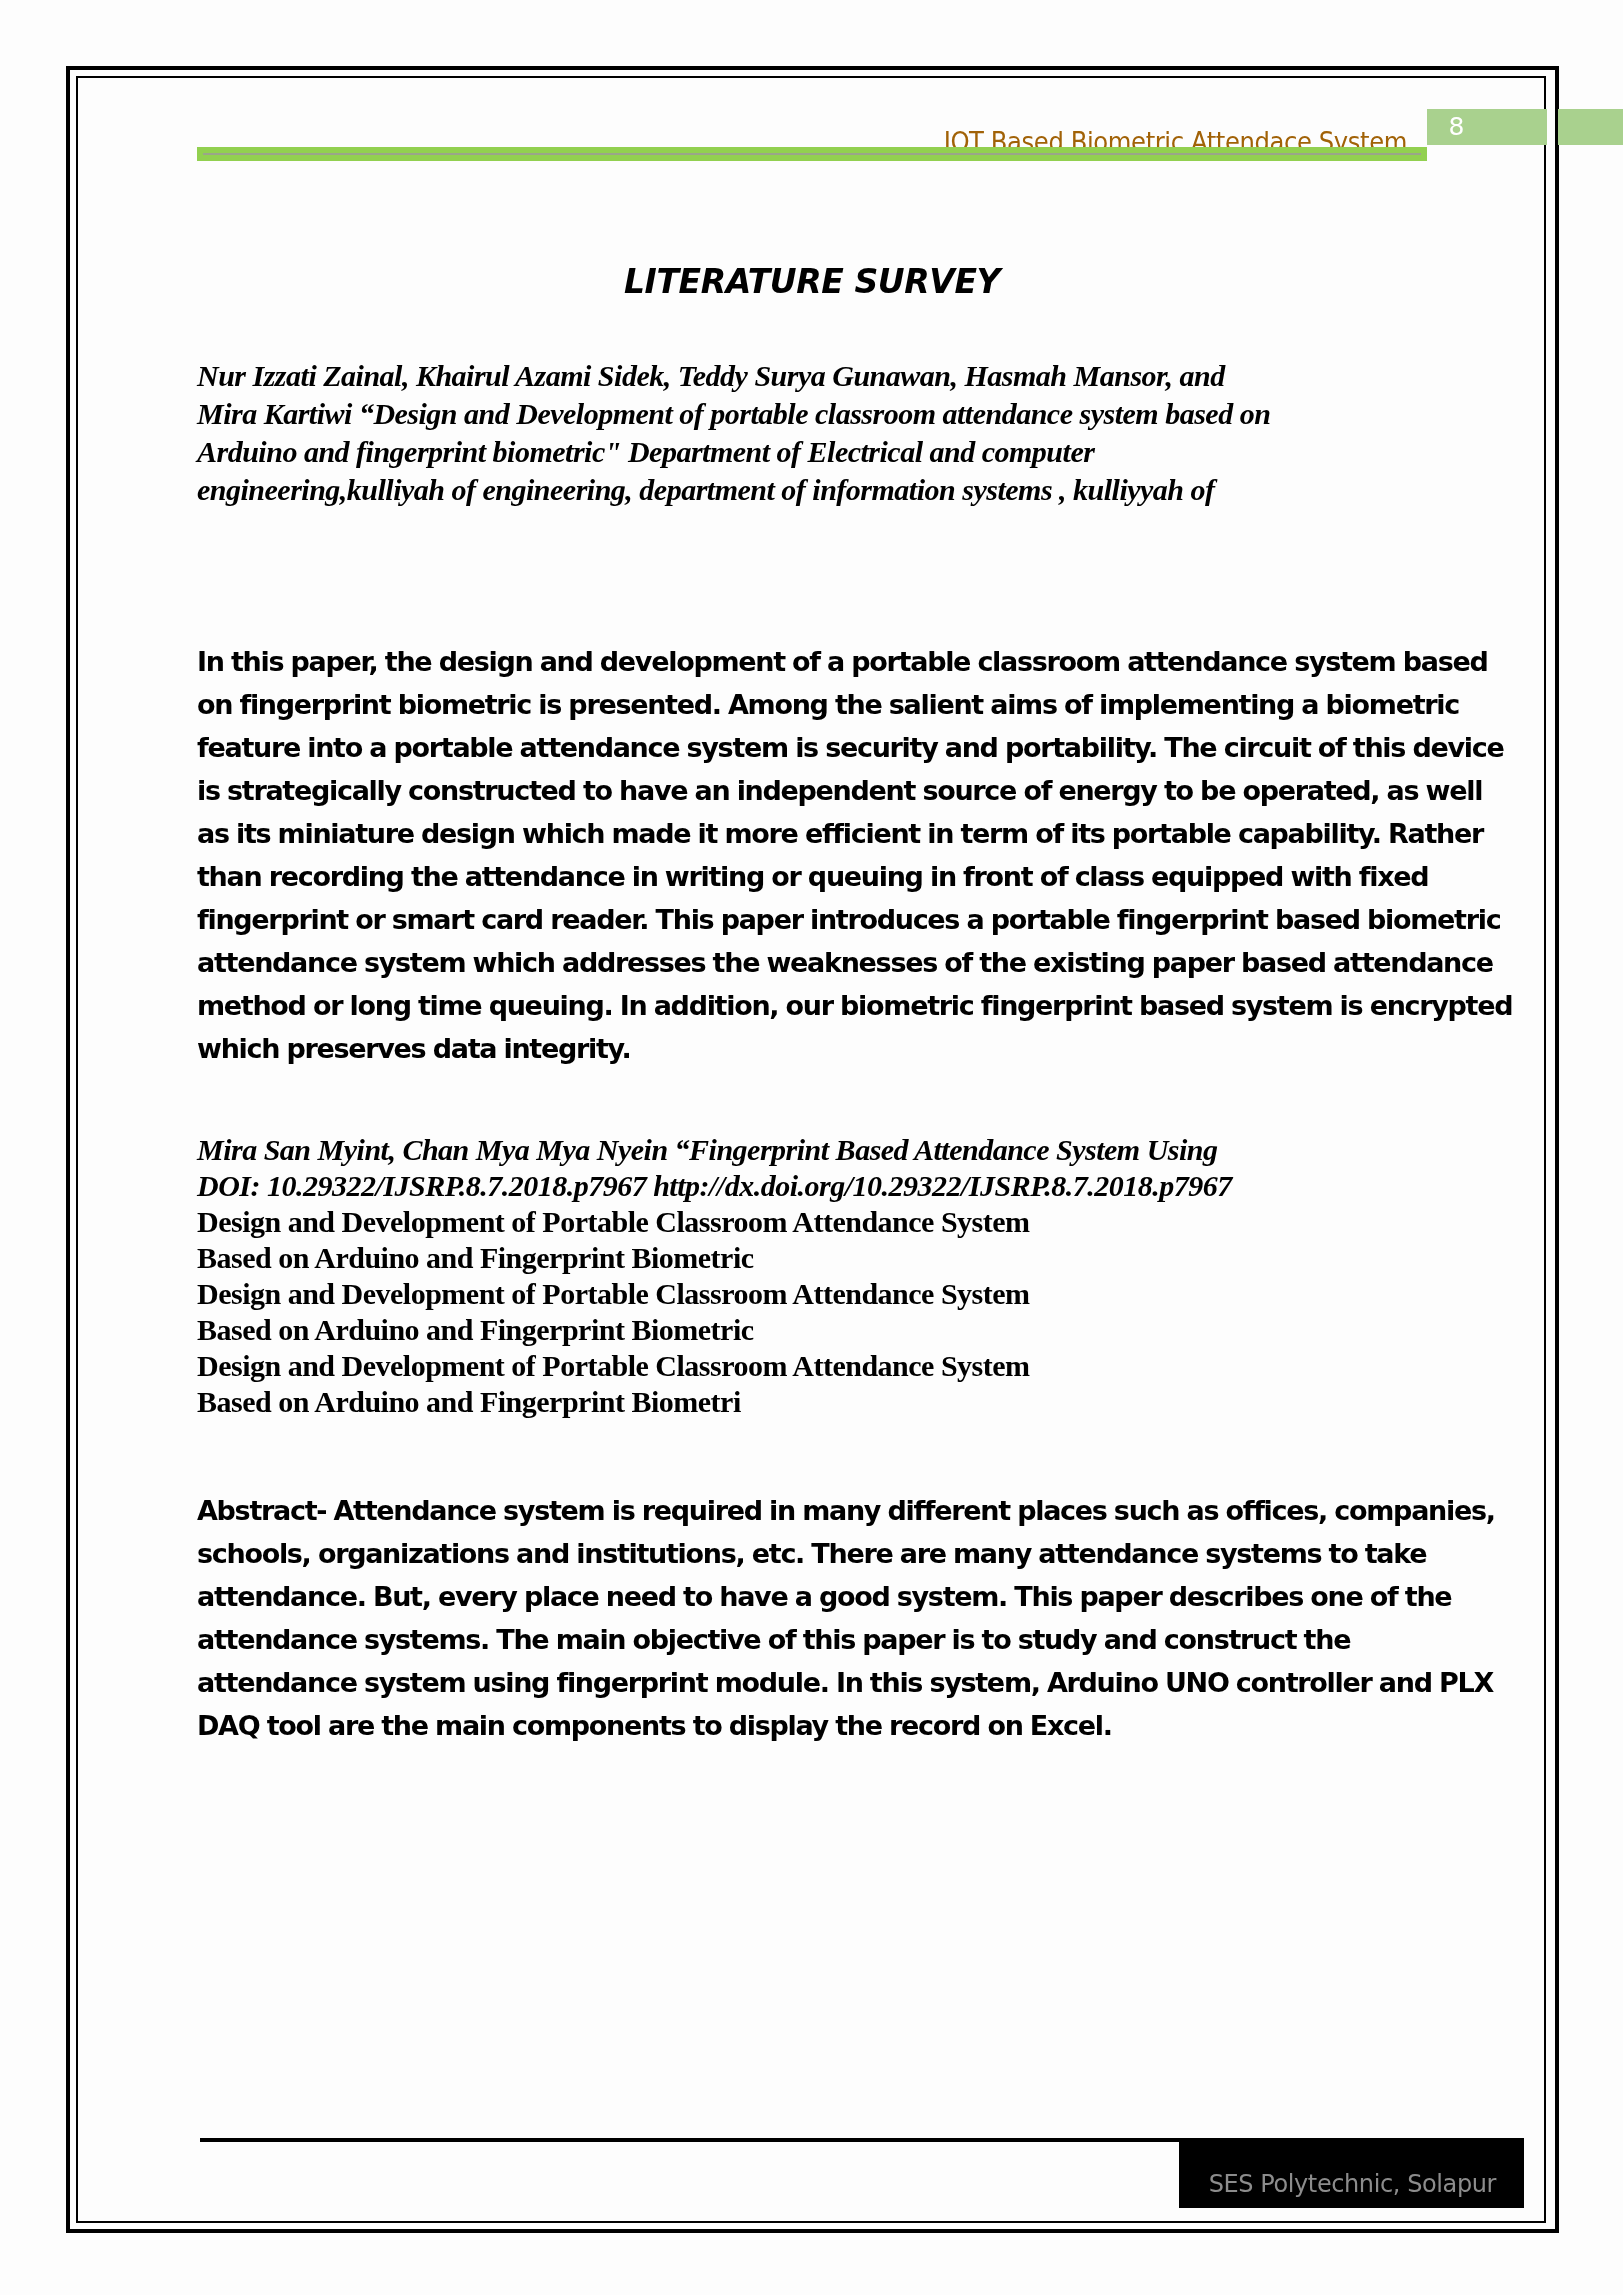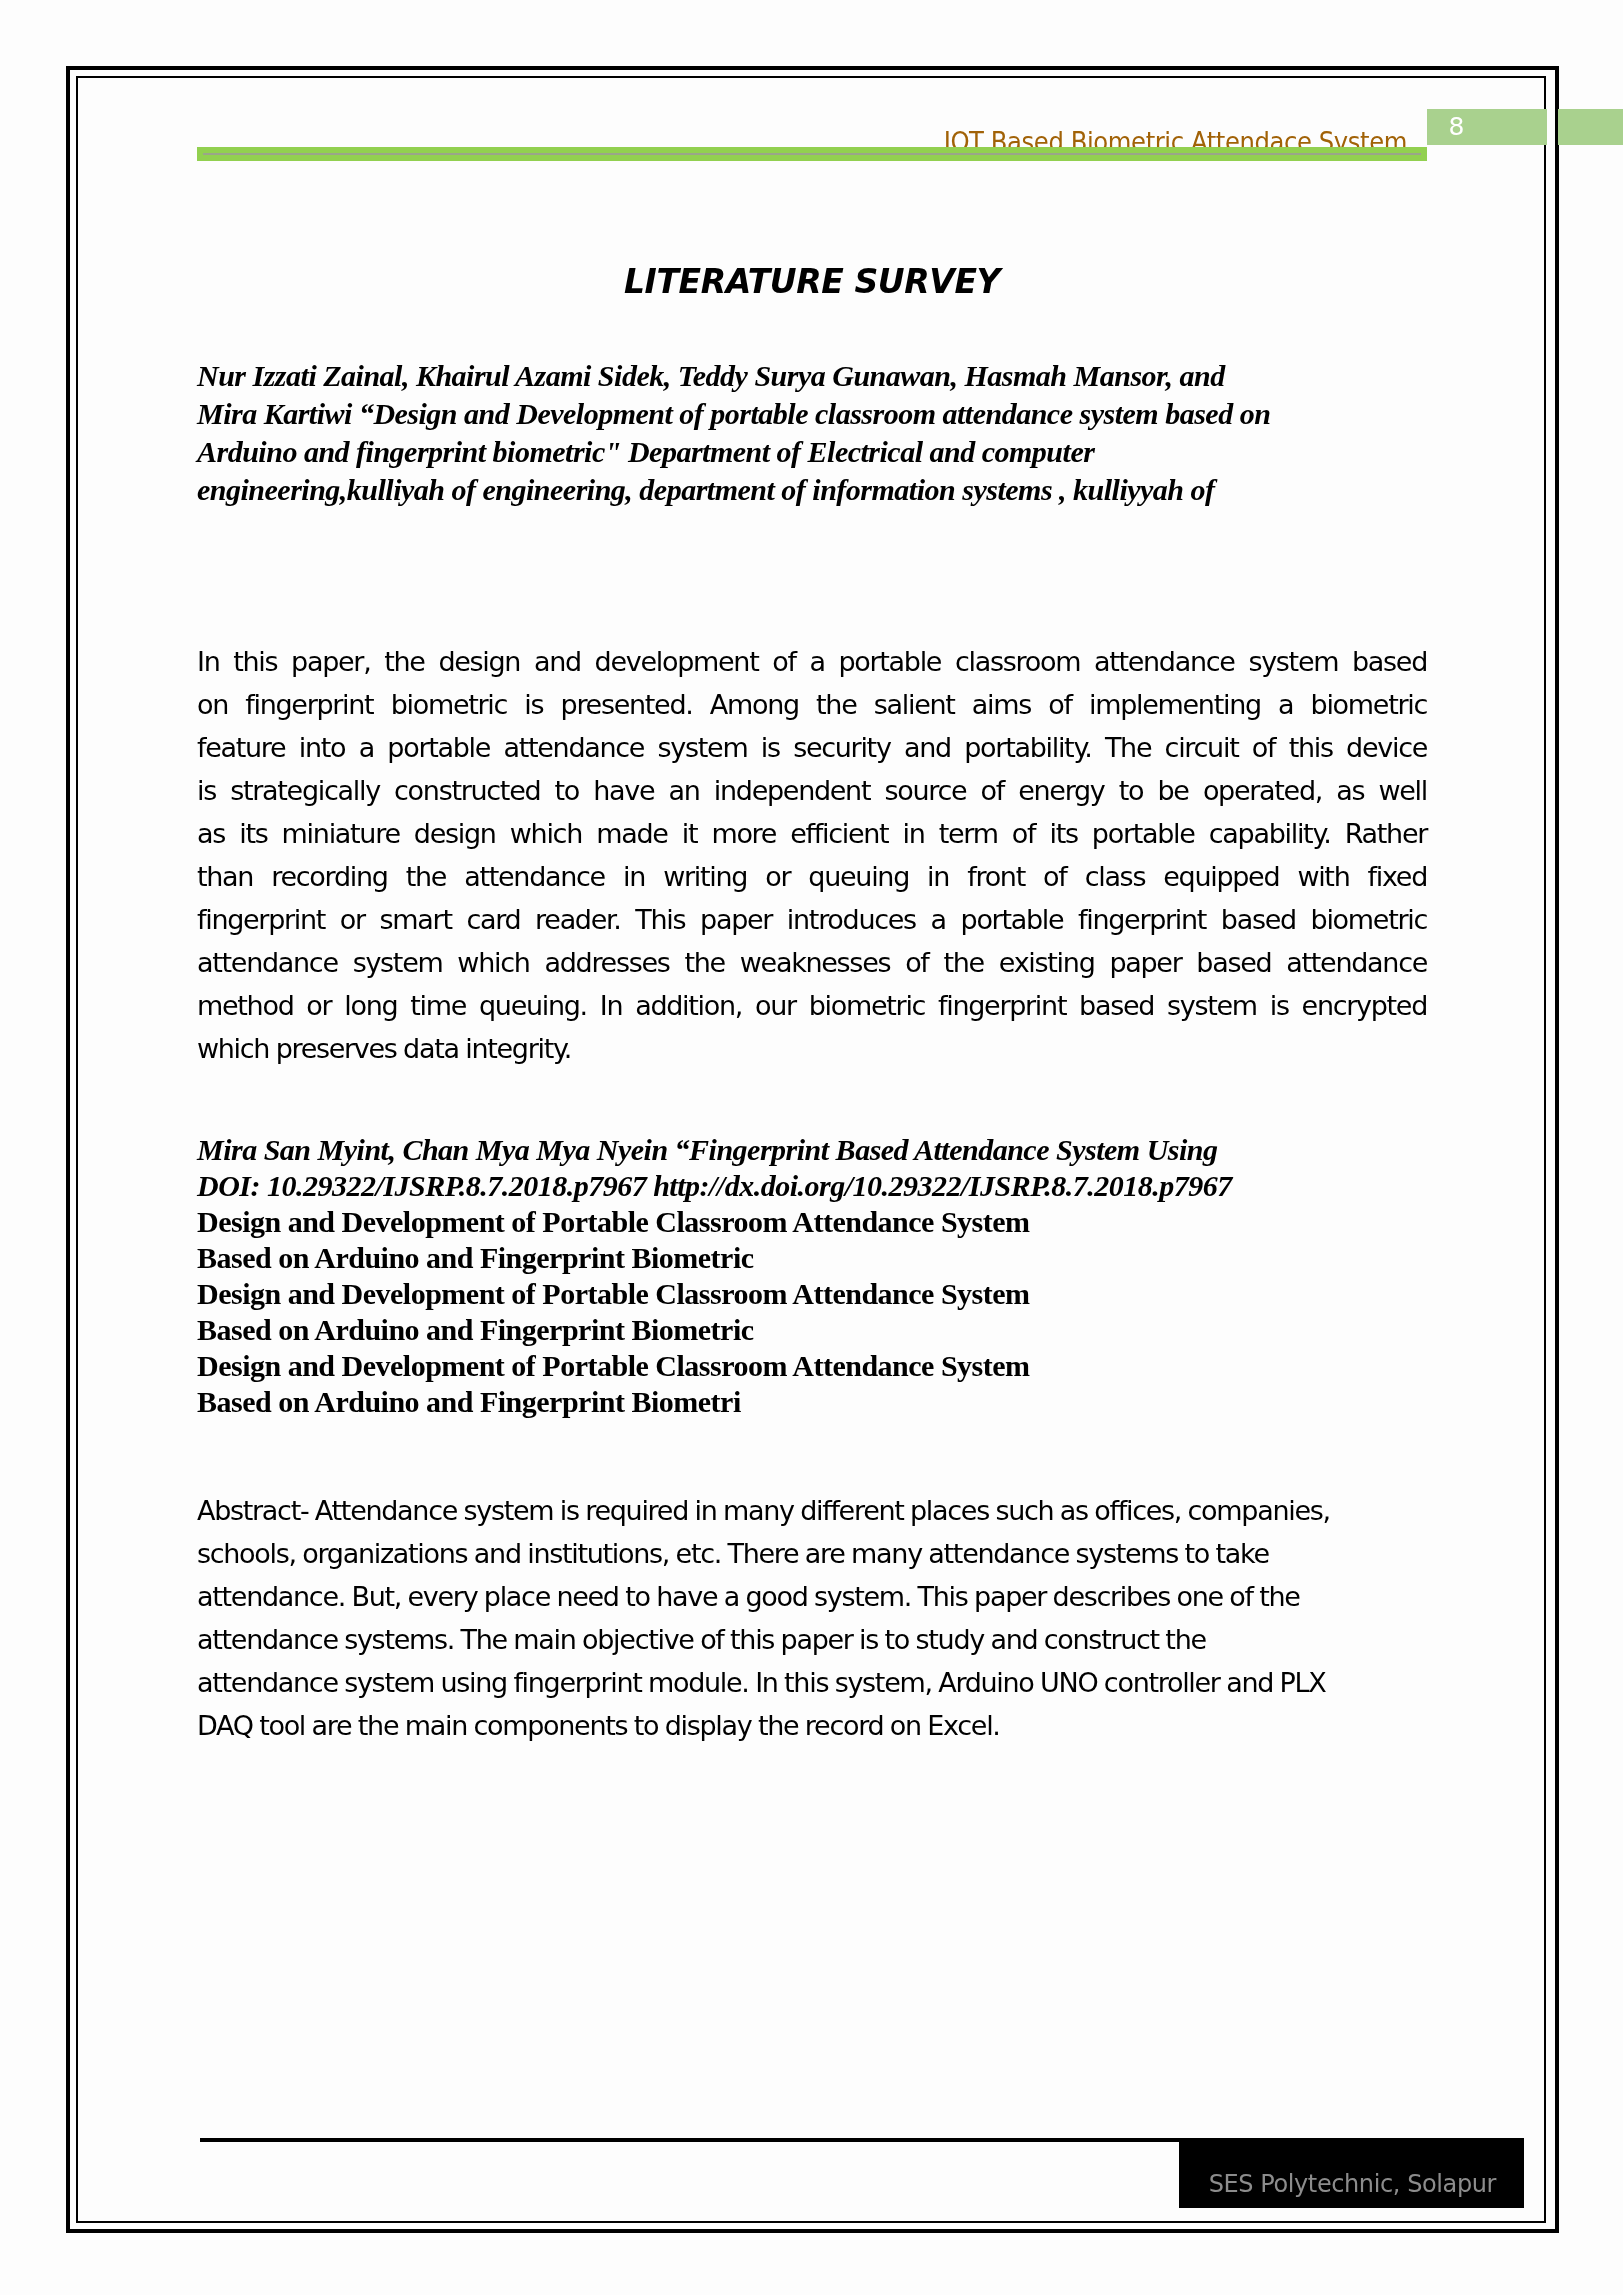--- a/index.html
+++ b/index.html
@@ -50,21 +50,21 @@
   .ref {
     position: absolute; left: 0; width: 1237px;
     font-family: "Liberation Serif", serif; font-weight: bold; font-style: italic;
     font-size: 30px; line-height: 38px; letter-spacing: -0.5px;
   }
   .ref .plain { font-style: normal; display: block; }
   .ref .line { display: block; white-space: nowrap; }
   .para {
     position: absolute; left: 0; width: 1230px;
     font-family: "DejaVu Sans", sans-serif; font-size: 27px; line-height: 43px;
-    letter-spacing: -1.3px; word-spacing: -0.8px; text-align: justify;
+    letter-spacing: -1.3px; word-spacing: -0.8px; text-align: justify; font-weight: bold;
   }
   .para .line { display: block; white-space: nowrap; text-align-last: justify; }
   .para .line.last { text-align-last: left; }
   .para.ragged .line { text-align-last: left; }
   .footer-line {
     position: absolute; left: 200px; top: 2138px; width: 983px; height: 4px; background: #000;
   }
   .footer-box {
     position: absolute; left: 1179px; top: 2138px; width: 345px; height: 70px; background: #000;
   }

